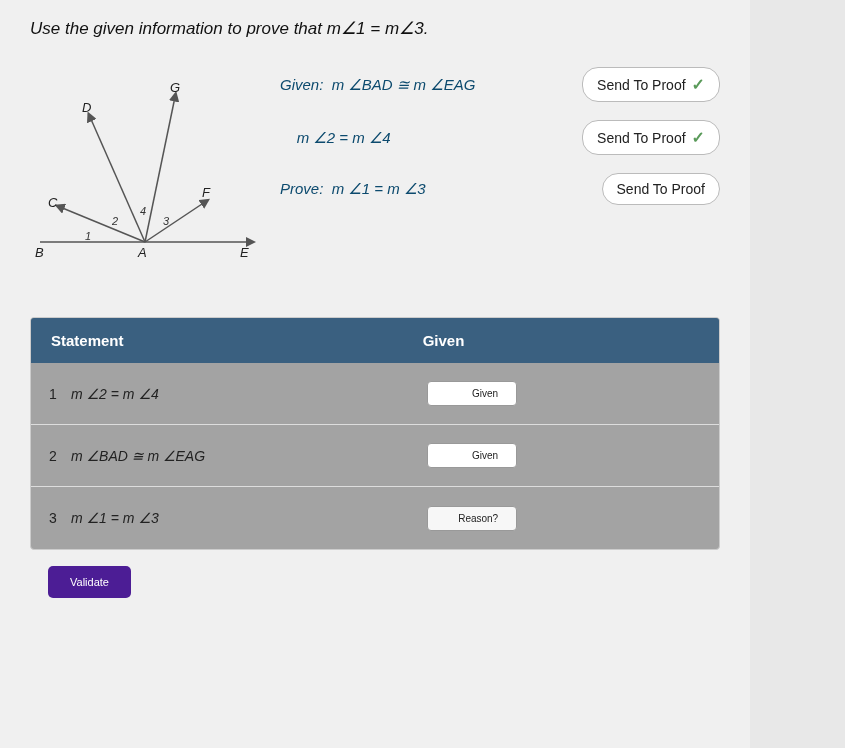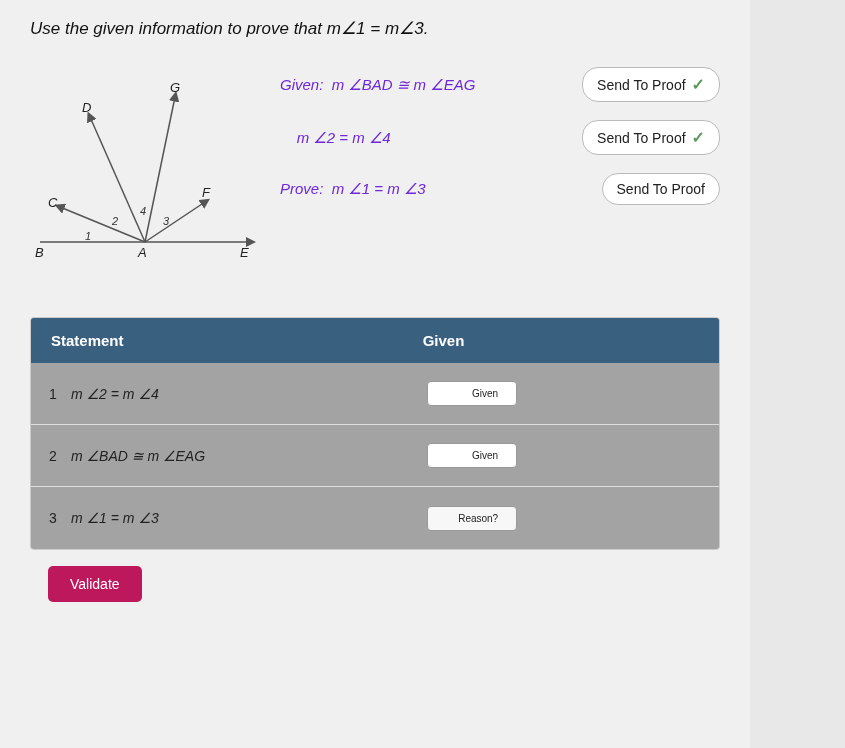--- a/index.html
+++ b/index.html
@@ -57,21 +57,21 @@
 
     .given-row {
       display: flex;
       flex-direction: row;
       align-items: center;
       gap: 18px;
     }
 
     .given-text {
       font-size: 15px;
-      color: #6d28d9;
+      color: #0c4a6e;
       flex: 1;
       font-style: italic;
     }
 
     .send-proof-btn {
       background: #fff;
       border: 1.5px solid #bbb;
       border-radius: 16px;
       padding: 7px 14px;
       font-size: 14px;
@@ -164,26 +164,26 @@
       min-width: 90px;
       text-align: right;
     }
 
     .reason-box.clickable {
       cursor: pointer;
       background: #f7f7f7;
     }
 
     .validate-btn {
-      background: #be185d;
+      background: #4c1d95;
       color: #fff;
       border: none;
       border-radius: 5px;
       padding: 10px 22px;
-      font-size: 14px;
+      font-size: 11px;
       cursor: pointer;
       margin: 16px 0 0 18px;
     }
 
     .math {
       font-style: italic;
     }
   </style>
 </head>
 <body>

